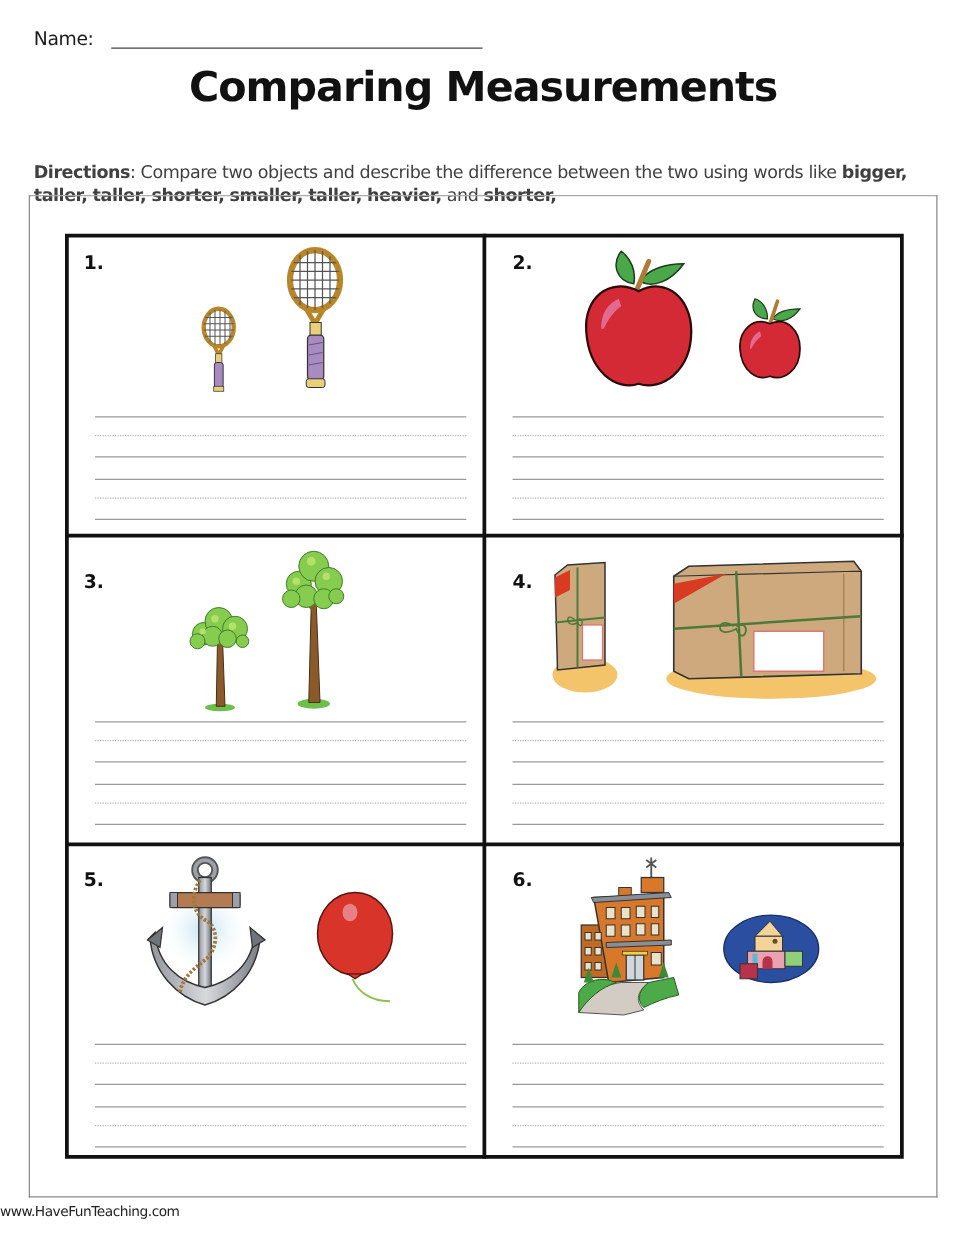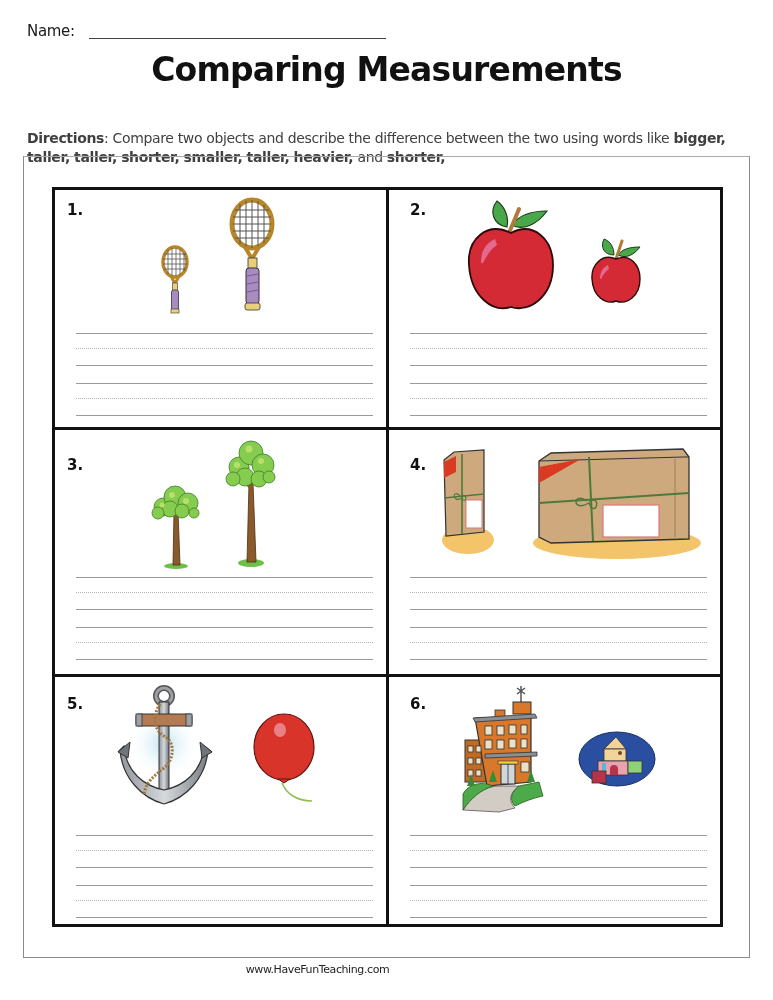--- a/index.html
+++ b/index.html
@@ -24,21 +24,21 @@
   .vline { position: absolute; left: 386px; top: 187px; width: 3px; height: 740px; background: #111; }
   .hline { position: absolute; left: 52px; width: 671px; height: 3px; background: #111; }
 
   .panel { position: absolute; }
   .panel-num { position: absolute; font-size: 15px; font-weight: bold; color: #111; }
 
   .wline { position: absolute; height: 0; }
   .wline.solid { border-top: 1.5px solid #9a9a9a; }
   .wline.dot { border-top: 1.5px dotted #b5b5b5; }
 
-  .footer { position: absolute; left: 0; width: 635px; top: 963px; text-align: center;
+  .footer { position: absolute; left: 0; width: 635px; top: 963px; text-align: left;
             font-size: 11px; letter-spacing: -0.4px; color: #222; }
   svg { position: absolute; overflow: visible; }
 </style>
 </head>
 <body>
 
 <div class="name-row">
   <span class="name-label">Name:</span>
 </div>
 <div style="position:absolute;left:89px;top:38px;width:297px;height:1px;background:#444;"></div>

